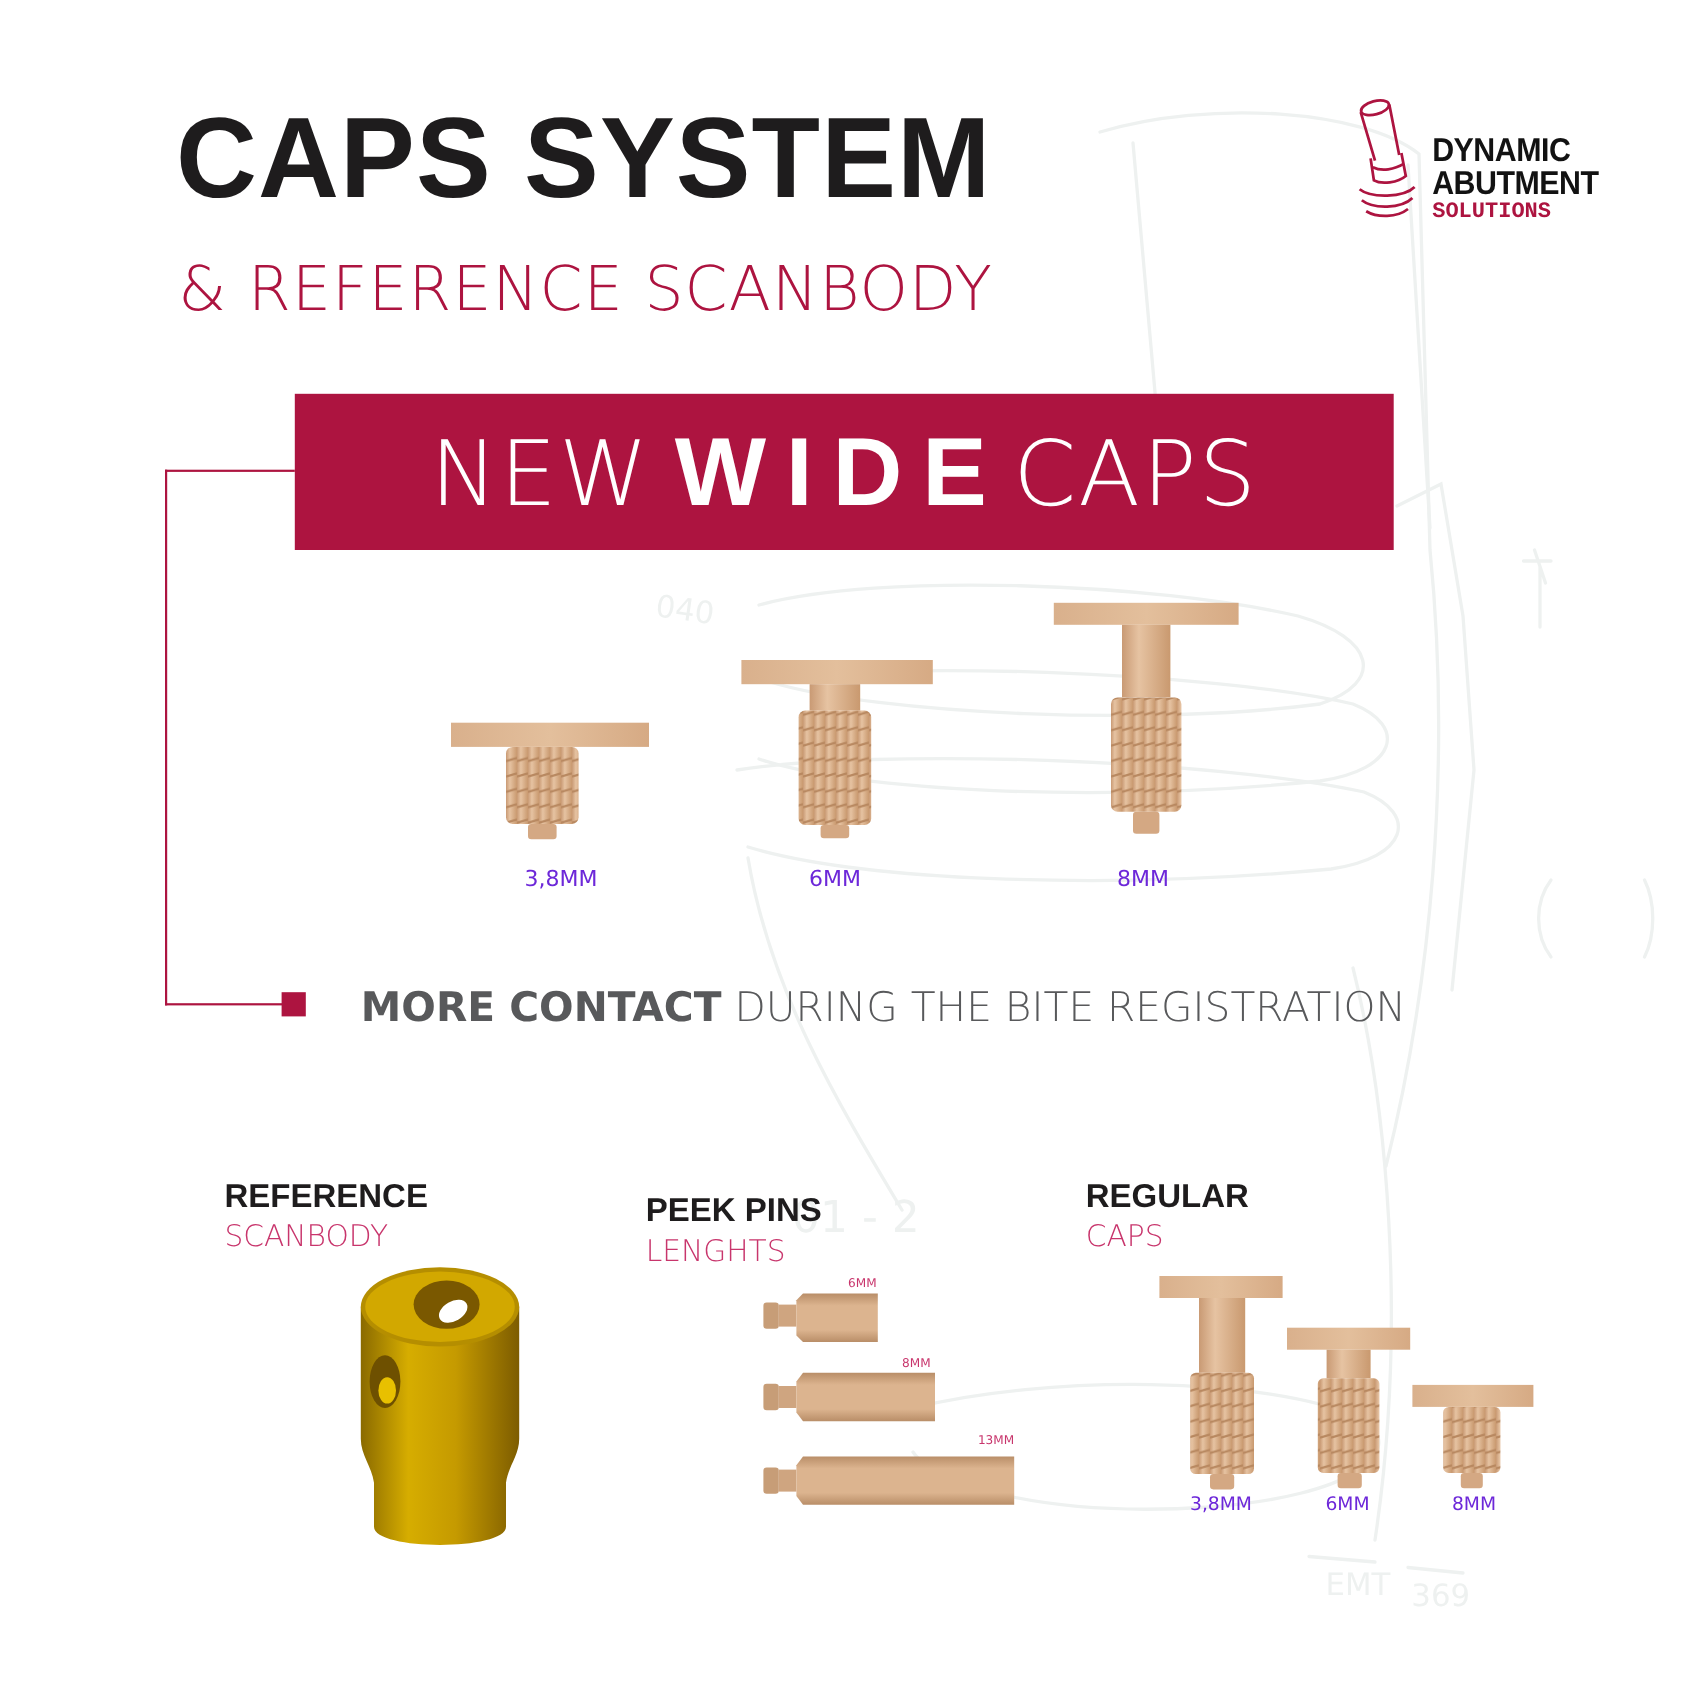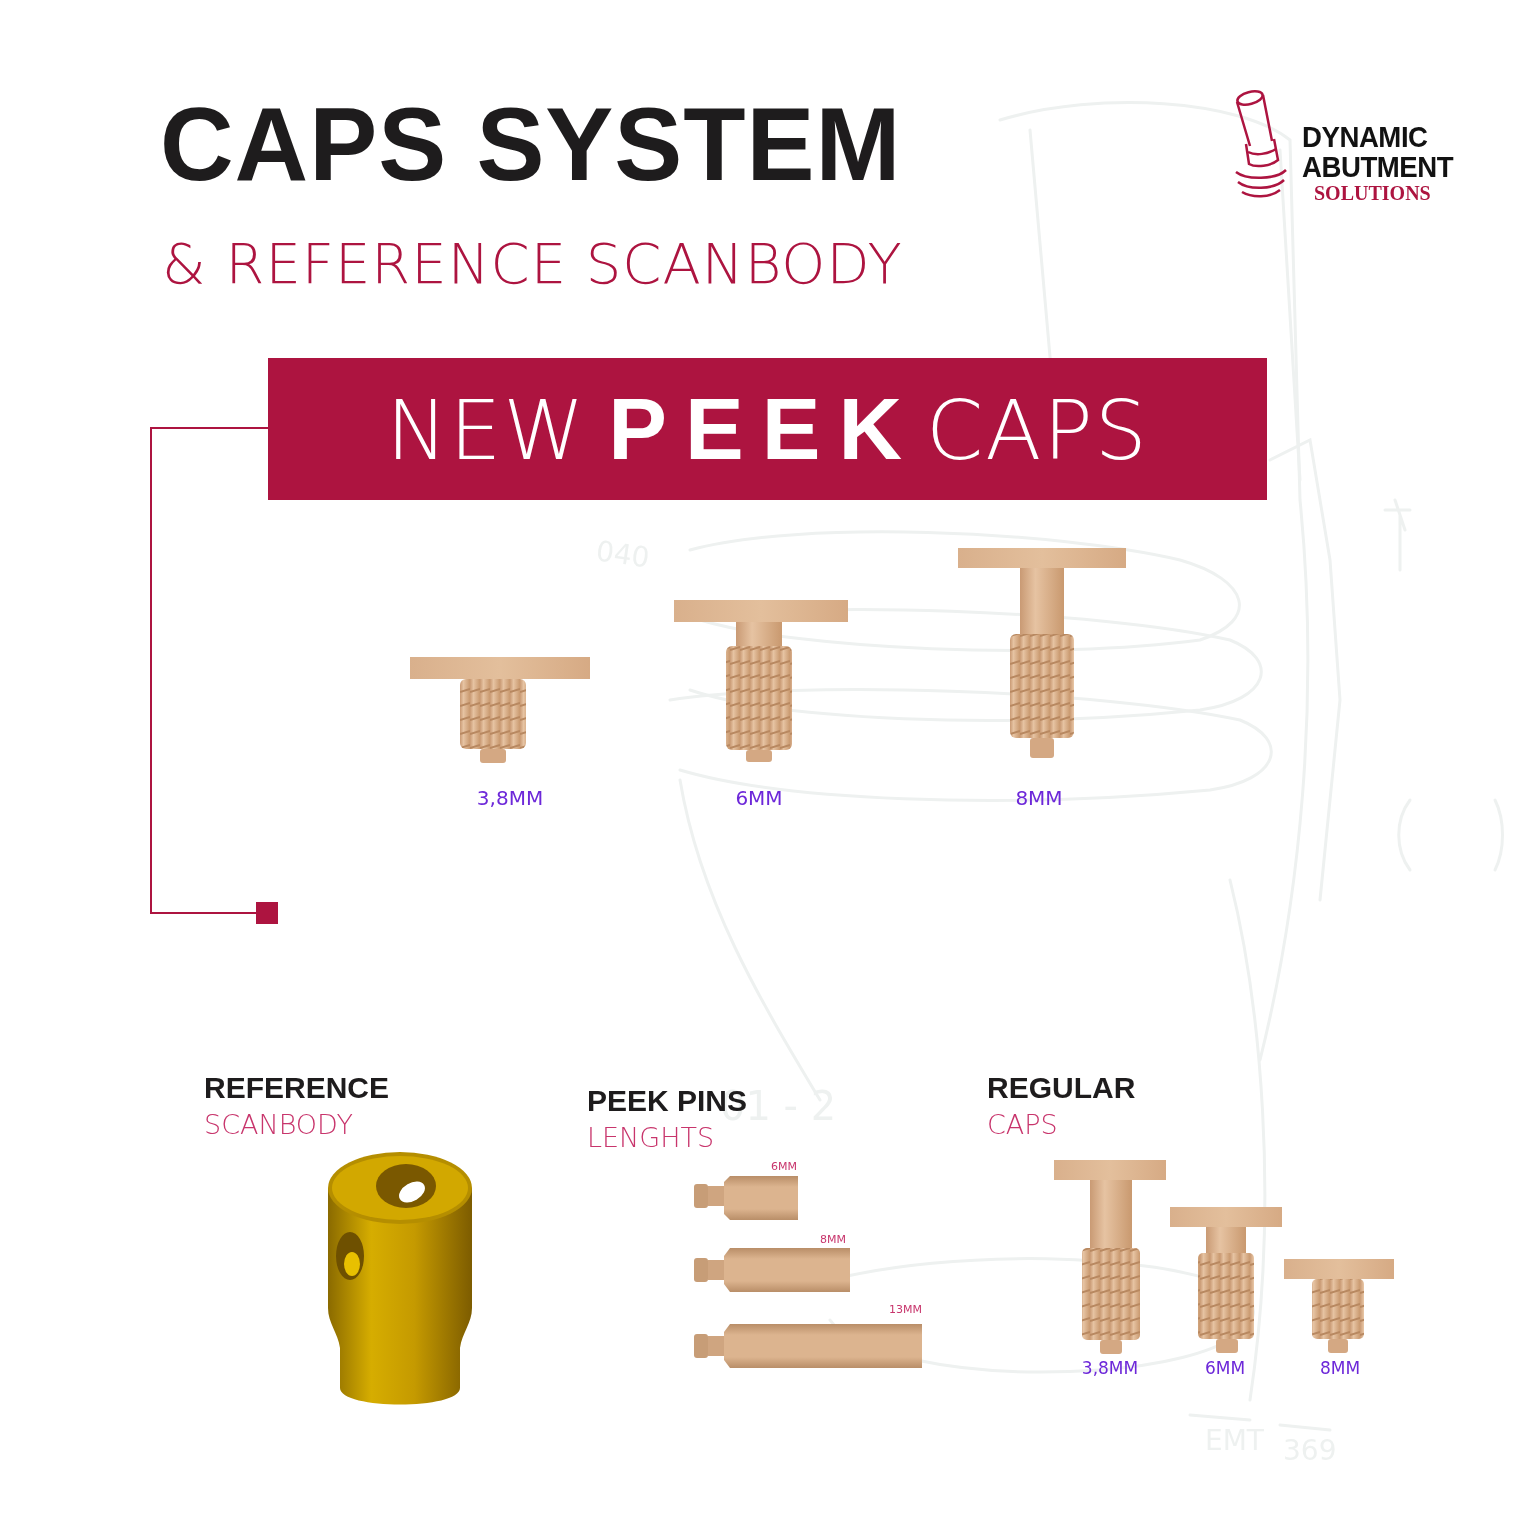--- a/index.html
+++ b/index.html
@@ -29,21 +29,21 @@
   
   .logo { left: 1216px; top: 86px; width: 260px; height: 120px; }
   .logo-text { position: absolute; left: 86px; top: 36px; line-height: 1; }
   .logo-line1, .logo-line2 {
     font-size: 30px; font-weight: 700; color: #121212; letter-spacing: -0.5px;
     font-family: "Liberation Sans", sans-serif; display: block;
     transform: scaleX(0.92); transform-origin: left;
   }
   .logo-line3 {
     font-size: 20px; font-weight: 700; color: #ad1440; display: block;
-    font-family: Liberation Serif, serif; margin-top: 1px; margin-left: 12px;
+    font-family: Liberation Mono, monospace; margin-top: 1px;
   }
 
   
   .banner {
     left: 268px; top: 358px; width: 999px; height: 142px; background: #ad1440;
     display: flex; align-items: center; justify-content: center;
   }
   .banner-text { color: #fff; font-size: 82px; line-height: 1; white-space: nowrap; font-family: "DejaVu Sans", sans-serif; }
   .banner-thin { font-weight: 300; letter-spacing: 2px; }
   .banner-bold { font-weight: 700; letter-spacing: 18px; margin: 0 6px 0 22px; font-family: "Liberation Sans", sans-serif; font-size: 88px; }
@@ -115,21 +115,21 @@
     <span class="logo-line3">SOLUTIONS</span>
   </div>
 </div>
 
 <div class="abs conn-h1"></div>
 <div class="abs conn-v"></div>
 <div class="abs conn-h2"></div>
 
 <div class="abs banner">
   <div class="banner-text">
-    <span class="banner-thin">NEW</span><span class="banner-bold">PEEK</span><span class="banner-thin">CAPS</span>
+    <span class="banner-thin">NEW</span><span class="banner-bold">WIDE</span><span class="banner-thin">CAPS</span>
   </div>
 </div>
 
 <svg class="abs" style="left:400px;top:540px;" width="740" height="230" viewBox="0 0 740 230">
   <defs>
     <linearGradient id="peek" x1="0" x2="1" y1="0" y2="0">
       <stop offset="0" stop-color="#c99a74"></stop>
       <stop offset="0.35" stop-color="#e6c3a2"></stop>
       <stop offset="1" stop-color="#c9996f"></stop>
     </linearGradient>
@@ -163,20 +163,21 @@
     <rect x="610" y="94" width="64" height="104" rx="6" fill="url(#thread)"></rect>
     <rect x="630" y="198" width="24" height="20" rx="3" fill="#d4a883"></rect>
   </g>
 </svg>
 <div class="abs cap-label" style="left:450px;top:786px;width:120px;">3,8MM</div>
 <div class="abs cap-label" style="left:699px;top:786px;width:120px;">6MM</div>
 <div class="abs cap-label" style="left:979px;top:786px;width:120px;">8MM</div>
 
 <div class="abs bullet"></div>
 <div class="abs feature">
+  <div><b class="dark">MORE CONTACT</b><span> DURING THE BITE REGISTRATION</span></div>
 </div>
 
 <div class="abs" style="left:187px;top:1073px;margin-left:17px;">
   <div class="sec-head">REFERENCE</div>
   <div class="sec-sub">SCANBODY</div>
 </div>
 <svg class="abs" style="left:320px;top:1148px;" width="160" height="270" viewBox="0 0 160 270">
   <defs>
     <linearGradient id="gold" x1="0" x2="1">
       <stop offset="0" stop-color="#8a6a00"></stop>

